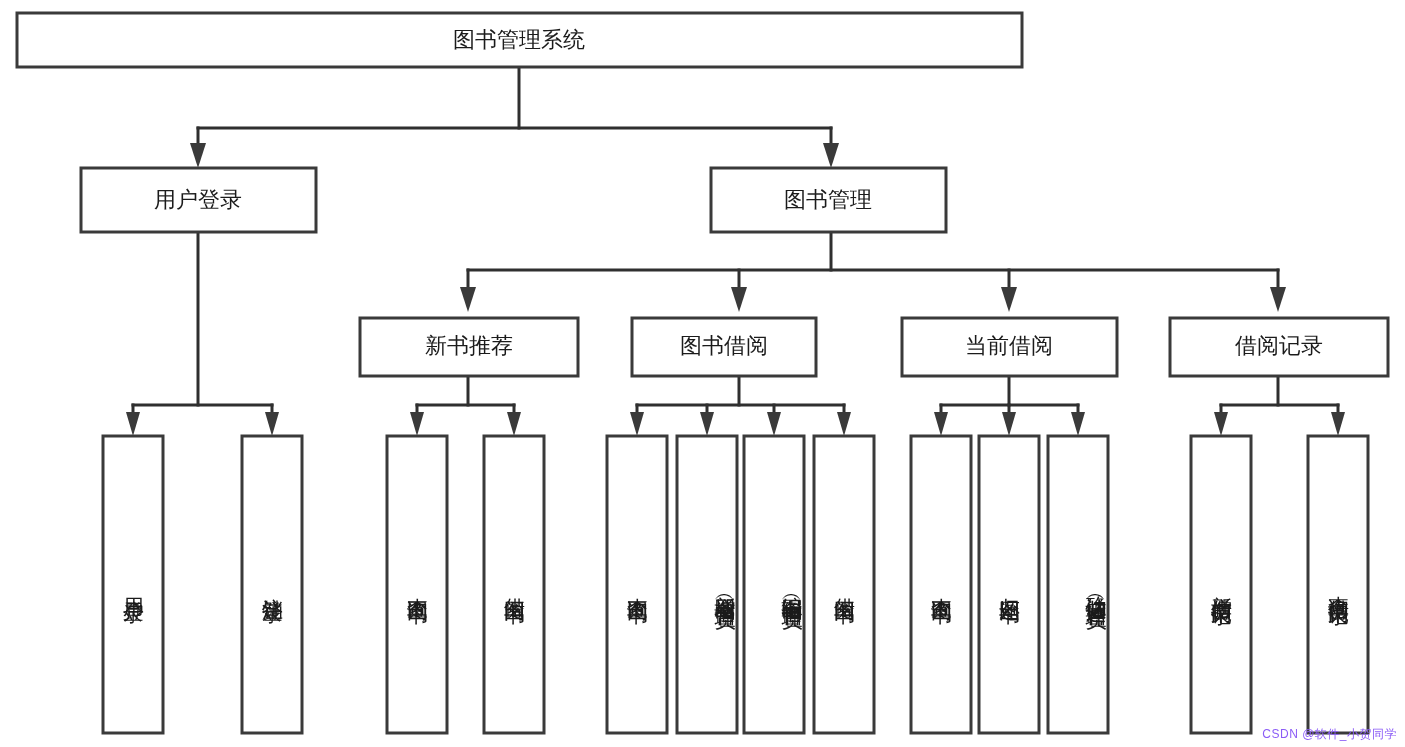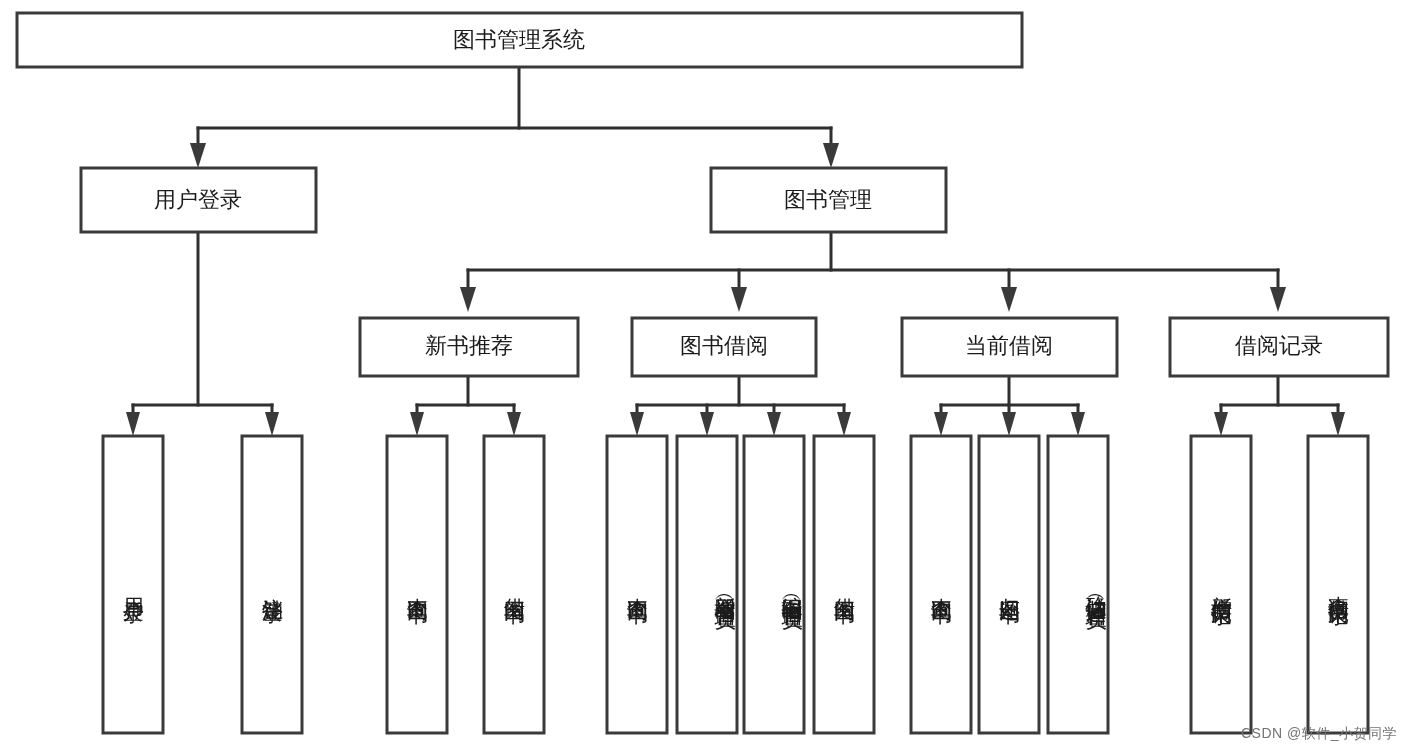--- a/index.html
+++ b/index.html
@@ -67,22 +67,22 @@
     letter-spacing: 2px;
     color: #1b1b1b;
     white-space: nowrap;
     pointer-events: none;
   }
   #watermark {
     position: absolute;
     right: 8px;
     bottom: 4px;
     font-family: "Liberation Sans", "DejaVu Sans", sans-serif;
-    font-size: 14px;
-    color: #737373;
+    font-size: 12px;
+    color: #8b5cf6;
     letter-spacing: 0.5px;
     user-select: none;
   }
 </style>
 </head>
 <body>
 
 <div id="diagram-root">
 
   <svg id="tree-svg" viewBox="0 0 1405 747" xmlns="http://www.w3.org/2000/svg">

